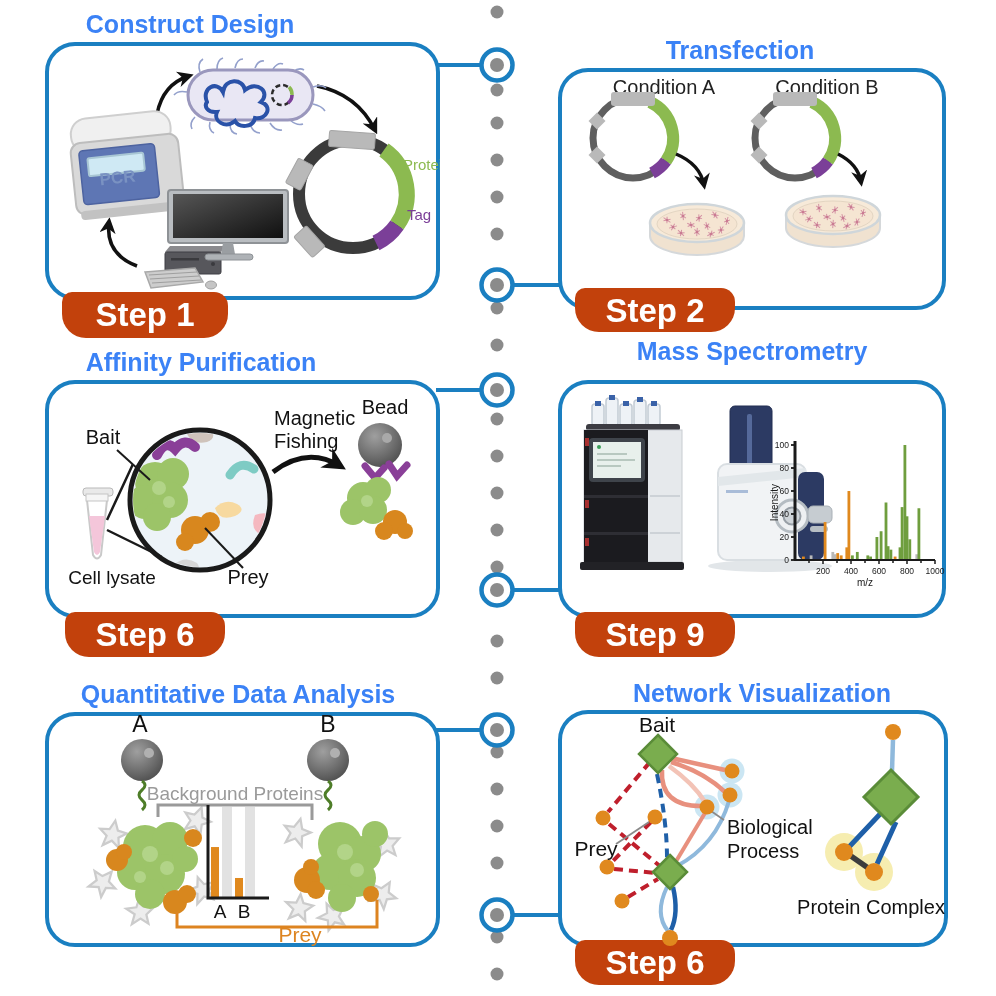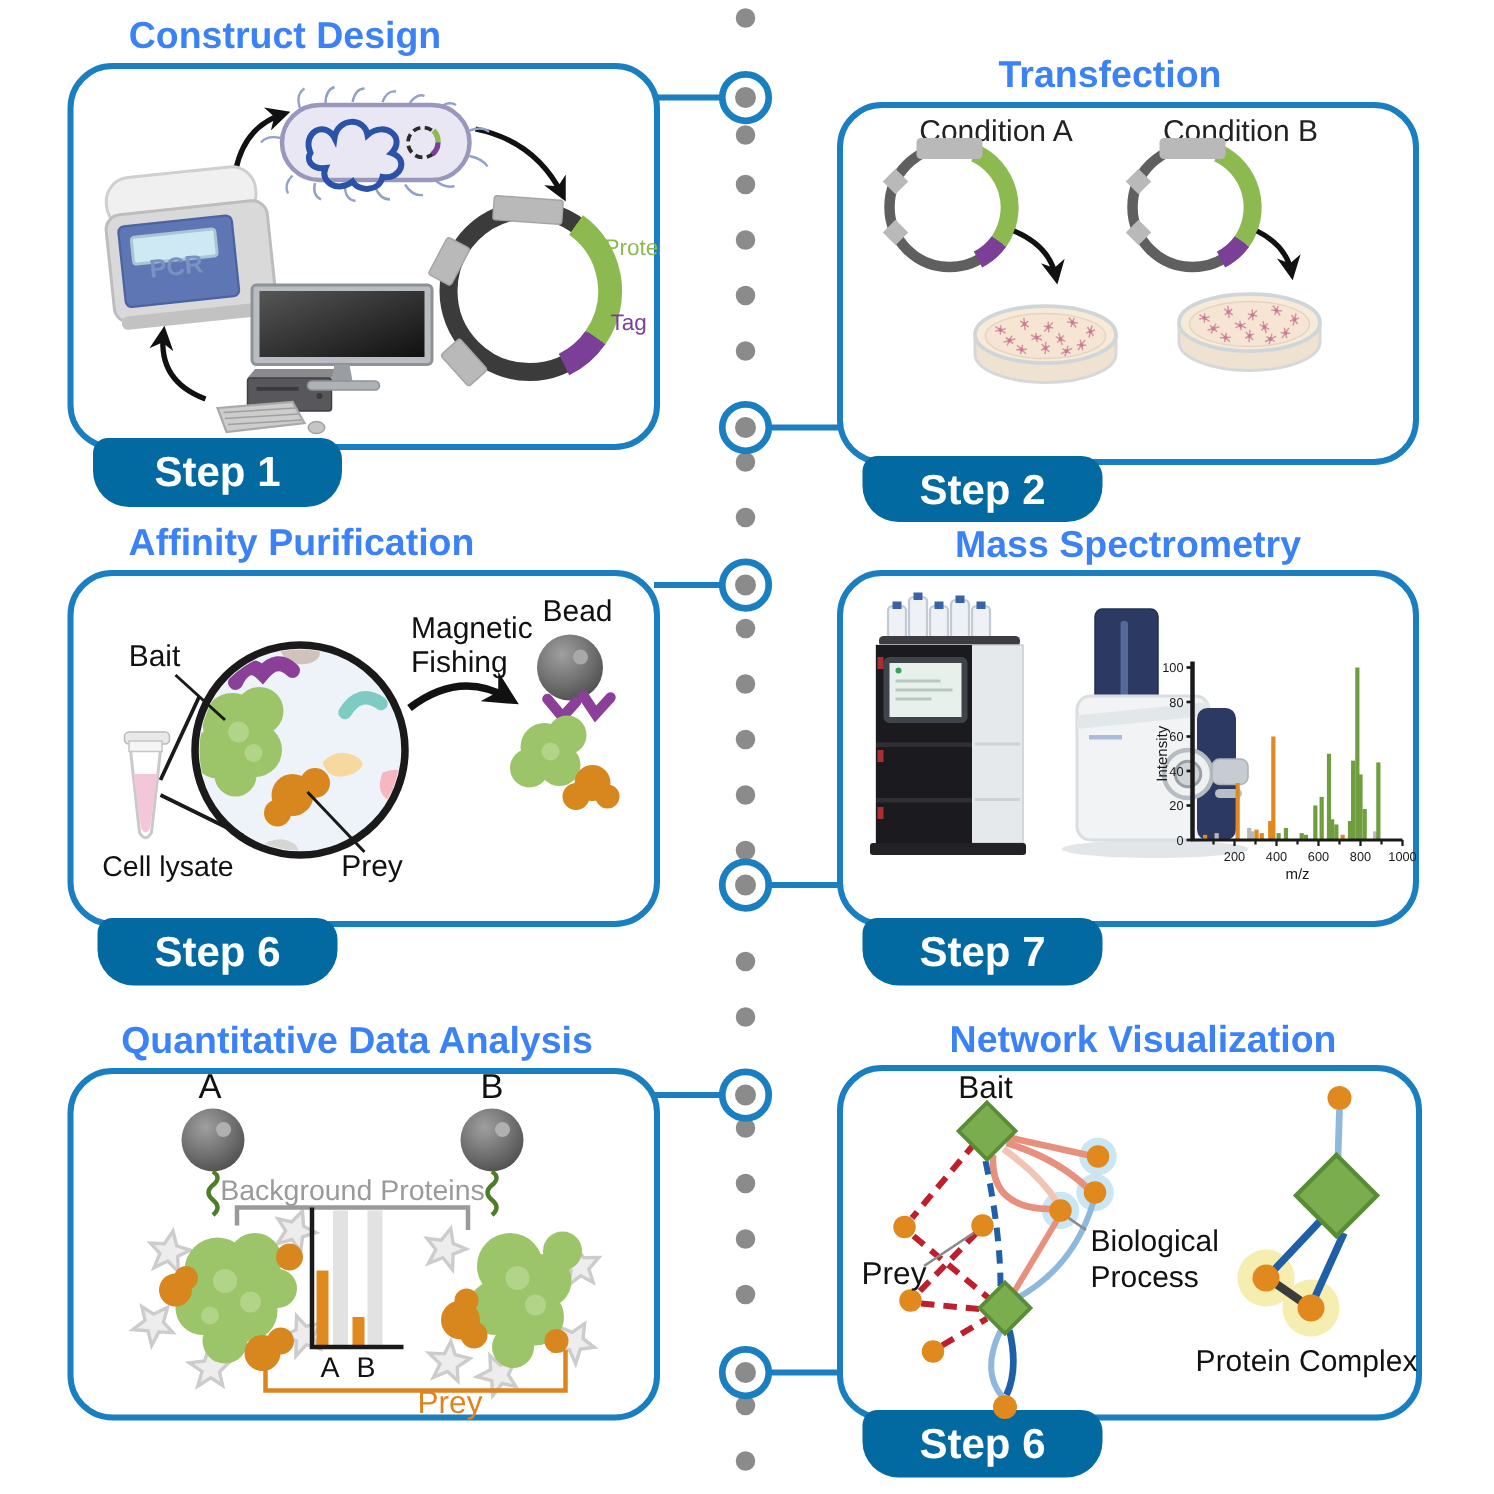--- a/index.html
+++ b/index.html
@@ -2,21 +2,21 @@
 <html><head>
 <meta charset="utf-8">
 <style>
   html,body{margin:0;padding:0;background:#fff;}
   .canvas{position:relative;width:996px;height:996px;background:#fff;overflow:hidden;
           font-family:"Liberation Sans",sans-serif;}
   .spine{position:absolute;left:0;top:0;pointer-events:none;}
   .panel{position:absolute;border:4px solid #1a7fc1;border-radius:30px;background:#fff;box-sizing:border-box;}
   .panel-art{position:absolute;pointer-events:none;}
   .ptitle{position:absolute;transform:translateX(-50%);font-size:25px;font-weight:700;color:#3b82f6;white-space:nowrap;}
-  .tab{position:absolute;background:#0369a1;color:#fff;font-weight:700;font-size:28px;
+  .tab{position:absolute;background:#c2410c;color:#fff;font-weight:700;font-size:33px;
        text-align:center;line-height:46px;border-radius:10px 14px 24px 24px;}
   svg text{font-family:"Liberation Sans",sans-serif;}
 </style>
 </head>
 <body>
 
 <svg width="0" height="0" style="position:absolute" aria-hidden="true">
   <defs>
     <radialGradient id="beadGrad" cx="0.38" cy="0.3" r="0.85">
       <stop offset="0" stop-color="#9f9f9f"></stop>
@@ -80,28 +80,28 @@
   <div class="panel" style="left:45px;top:42px;width:395px;height:258px"></div>
   <div class="panel" style="left:558px;top:68px;width:388px;height:242px"></div>
   <div class="panel" style="left:45px;top:380px;width:395px;height:238px"></div>
   <div class="panel" style="left:558px;top:380px;width:388px;height:238px"></div>
   <div class="panel" style="left:45px;top:712px;width:395px;height:235px"></div>
   <div class="panel" style="left:558px;top:710px;width:390px;height:237px"></div>
 
   <div class="ptitle" style="left:190px;top:10px">Construct Design</div>
   <div class="ptitle" style="left:740px;top:36px">Transfection</div>
   <div class="ptitle" style="left:201px;top:348px">Affinity Purification</div>
-  <div class="ptitle" style="left:752px;top:349px">Mass Spectrometry</div>
+  <div class="ptitle" style="left:752px;top:337px">Mass Spectrometry</div>
   <div class="ptitle" style="left:238px;top:680px">Quantitative Data Analysis</div>
   <div class="ptitle" style="left:762px;top:679px">Network Visualization</div>
 
   <div class="tab" style="left:62px;top:292px;width:166px;height:46px">Step 1</div>
-  <div class="tab" style="left:575px;top:304px;width:160px;height:44px">Step 2</div>
+  <div class="tab" style="left:575px;top:288px;width:160px;height:44px">Step 2</div>
   <div class="tab" style="left:65px;top:612px;width:160px;height:45px">Step 6</div>
-  <div class="tab" style="left:575px;top:612px;width:160px;height:45px">Step 7</div>
+  <div class="tab" style="left:575px;top:612px;width:160px;height:45px">Step 9</div>
   <div class="tab" style="left:575px;top:940px;width:160px;height:45px">Step 6</div>
 
   <svg class="panel-art" style="left:45px;top:42px" width="395" height="258" viewBox="0 0 395 258">
 
     <g stroke="#111" stroke-width="3.5" fill="none">
       <path d="M112,72 Q118,42 144,34" marker-end="url(#arrowHead)"></path>
       <path d="M272,44 Q312,52 330,88" marker-end="url(#arrowHead)"></path>
       <path d="M92,224 Q60,212 64,180" marker-end="url(#arrowHead)"></path>
     </g>
 

